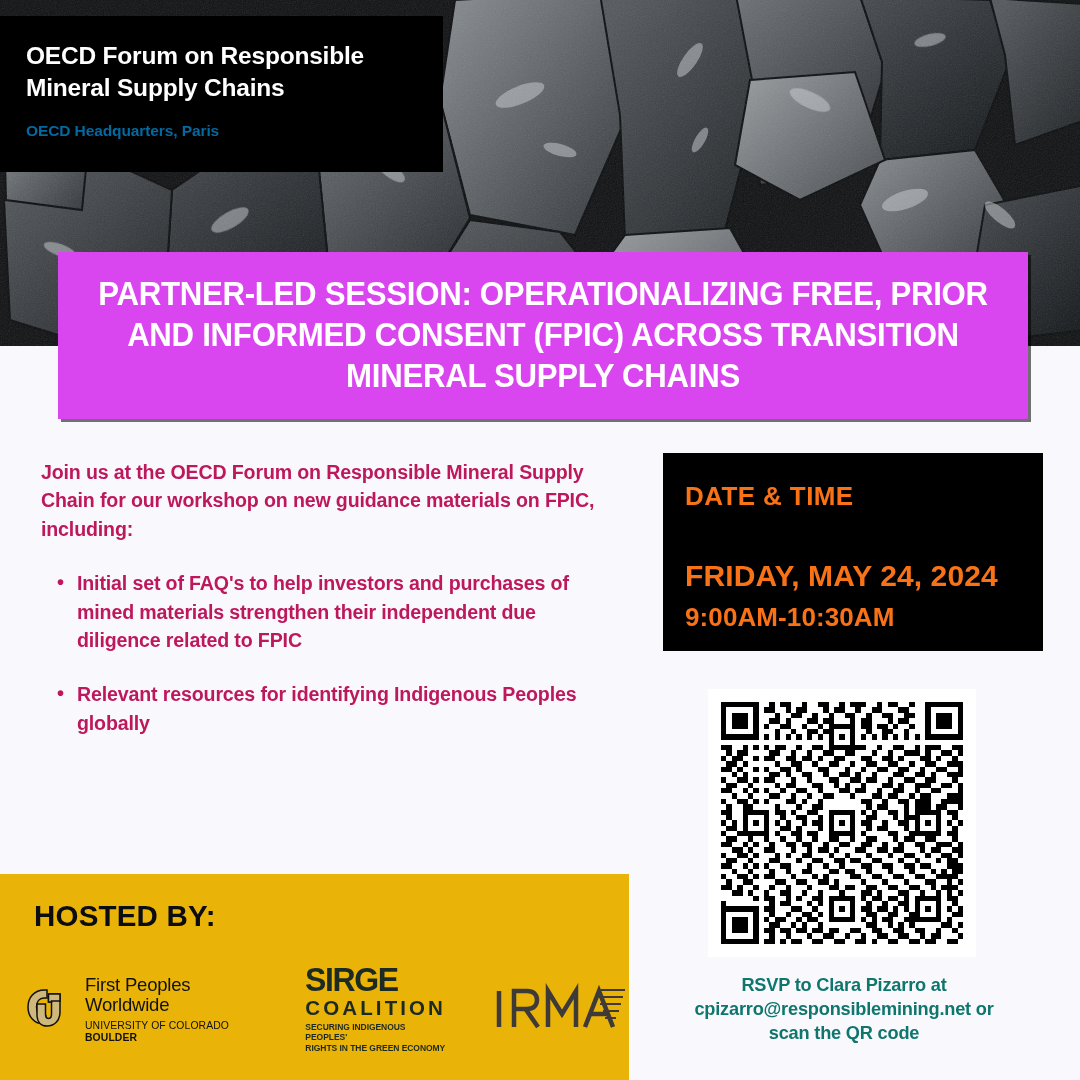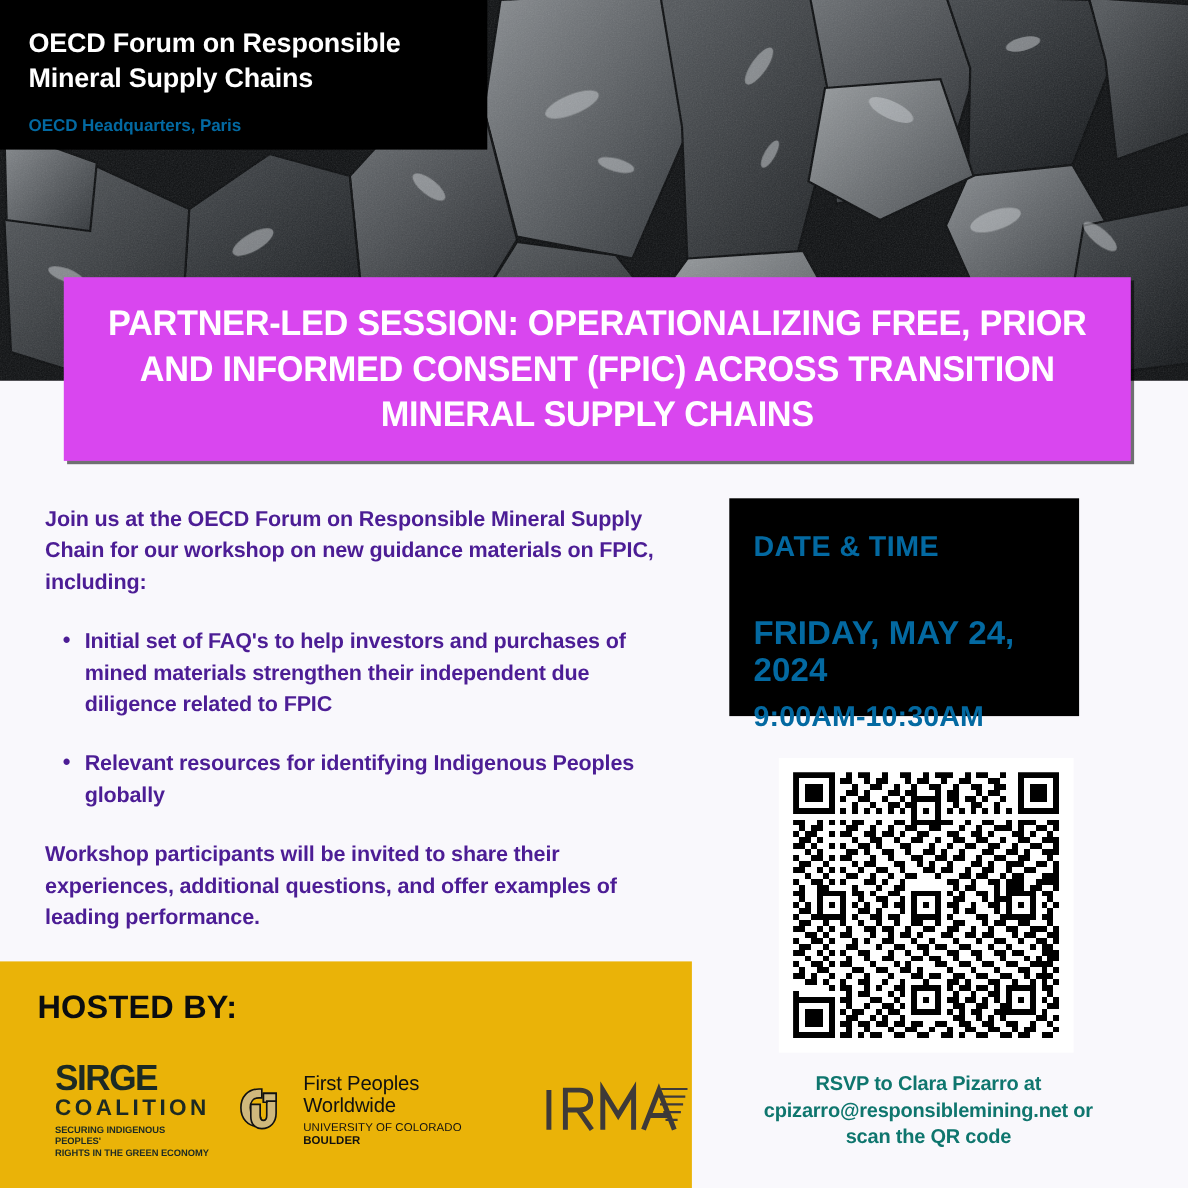--- a/index.html
+++ b/index.html
@@ -14,21 +14,21 @@
   
   #hero-photo {
     position:absolute; left:0; top:0; width:1080px; height:346px;
     background:#121417;
     overflow:hidden;
   }
   #hero-photo svg { display:block; width:1080px; height:346px; }
 
   
   #header-box {
-    position:absolute; left:0; top:0; width:443px; height:136px;
+    position:absolute; left:0; top:16px; width:443px; height:156px;
     background:#000; z-index:5;
     padding:24px 0 0 26px;
   }
   #header-title {
     color:#fff; font-size:24.5px; font-weight:bold; line-height:1.29;
     letter-spacing:-0.2px; width:380px;
   }
   #header-subtitle {
     color:#0369a1; font-size:15.5px; font-weight:bold; margin-top:19px;
     letter-spacing:-0.1px;
@@ -43,42 +43,42 @@
   }
   #title-banner-text {
     color:#fff; font-weight:bold; font-size:32.5px; line-height:1.26;
     text-align:center; letter-spacing:-0.3px; padding:0 18px;
     transform:scaleX(0.96); transform-origin:center;
   }
 
   
   #body-copy {
     position:absolute; left:41px; top:458px; width:600px; z-index:4;
-    color:#4c1d95;
+    color:#be185d;
   }
   .body-para {
     font-size:19.6px; font-weight:bold; line-height:1.45;
     letter-spacing:-0.15px;
   }
   #bullet-list { list-style:none; margin:26px 0 0 0; }
   #bullet-list li {
     position:relative; padding-left:36px; margin-bottom:26px;
     font-size:19.6px; font-weight:bold; line-height:1.45;
     letter-spacing:-0.15px; width:575px;
   }
   #bullet-list li::before {
     content:"\2022"; position:absolute; left:16px; top:-1px;
     font-size:20px; line-height:1.45;
   }
   #closing-para { margin-top:6px; width:585px; }
 
   
   #datetime-box {
-    position:absolute; left:663px; top:453px; width:318px; height:198px;
-    background:#000; z-index:4; padding:28px 0 0 22px; color:#0369a1;
+    position:absolute; left:663px; top:453px; width:380px; height:198px;
+    background:#000; z-index:4; padding:28px 0 0 22px; color:#f97316;
   }
   #datetime-heading {
     font-size:26px; font-weight:bold; letter-spacing:0.4px;
   }
   #datetime-date {
     font-size:30px; font-weight:bold; margin-top:47px; letter-spacing:0.1px;
   }
   #datetime-time {
     font-size:26px; font-weight:bold; margin-top:9px; letter-spacing:0.1px;
   }
@@ -232,21 +232,20 @@
 <div id="title-banner">
   <div id="title-banner-text">PARTNER-LED SESSION: OPERATIONALIZING FREE, PRIOR AND INFORMED CONSENT (FPIC) ACROSS TRANSITION MINERAL SUPPLY CHAINS</div>
 </div>
 
 <div id="body-copy">
   <p class="body-para">Join us at the OECD Forum on Responsible Mineral Supply Chain for our workshop on new guidance materials on FPIC, including:</p>
   <ul id="bullet-list">
     <li>Initial set of FAQ's to help investors and purchases of mined materials strengthen their independent due diligence related to FPIC</li>
     <li>Relevant resources for identifying Indigenous Peoples globally</li>
   </ul>
-  <p class="body-para" id="closing-para">Workshop participants will be invited to share their experiences, additional questions, and offer examples of leading performance.</p>
 </div>
 
 <div id="datetime-box">
   <div id="datetime-heading">DATE &amp; TIME</div>
   <div id="datetime-date">FRIDAY, MAY 24, 2024</div>
   <div id="datetime-time">9:00AM-10:30AM</div>
 </div>
 
 <div id="qr-wrap">
   <svg viewBox="0 0 45 45" shape-rendering="crispEdges">
@@ -338,46 +337,46 @@
   <div>RSVP to Clara Pizarro at</div>
   <div>cpizarro@responsiblemining.net or</div>
   <div>scan the QR code</div>
 </div>
 
 <div id="hosted-band">
   <div id="hosted-heading">HOSTED BY:</div>
 
   <div id="logo-row">
 
-    <div id="logo-sirge">
-      <div id="sirge-1">SIRGE</div>
-      <div id="sirge-2">COALITION</div>
-      <div id="sirge-3">
-        <div>SECURING INDIGENOUS PEOPLES'</div>
-        <div>RIGHTS IN THE GREEN ECONOMY</div>
-      </div>
-    </div>
-
     <div id="logo-cu">
       <svg id="cu-mark" viewBox="0 0 100 100">
         <g stroke="#111" stroke-width="3" fill="#CFB87C">
           <path d="M41 12 C20 12 8 27 8 46 C8 65 20 80 40 80 L44 80 L44 64 L40 64
                    C30 64 25 56 25 46 C25 36 30 28 41 28 L46 28 L46 12 Z"></path>
           <path d="M49 20 L72 20 L72 56 C72 72 62 84 46 84 C34 84 26 76 26 62
                    L26 40 L43 40 L43 60 C43 66 45 69 49 69 C53 69 55 66 55 60
                    L55 36 L49 36 Z"></path>
         </g>
         <path d="M49 20 L72 20 L72 34 L55 34 L55 36 L49 36 Z" fill="#CFB87C" stroke="#111" stroke-width="3"></path>
       </svg>
       <div id="cu-text">
         <div id="cu-line1">First Peoples Worldwide</div>
         <div id="cu-line2"><span>UNIVERSITY OF COLORADO </span><b>BOULDER</b></div>
       </div>
     </div>
 
+    <div id="logo-sirge">
+      <div id="sirge-1">SIRGE</div>
+      <div id="sirge-2">COALITION</div>
+      <div id="sirge-3">
+        <div>SECURING INDIGENOUS PEOPLES'</div>
+        <div>RIGHTS IN THE GREEN ECONOMY</div>
+      </div>
+    </div>
+
     <div id="logo-irma">
       <svg width="135" height="52" viewBox="0 0 270 104">
         <g fill="none" stroke="#3E3A38" stroke-width="9">
 
           <path d="M10 16 L10 88"></path>
 
           <path d="M40 88 L40 16 L66 16 C80 16 86 24 86 34 C86 44 80 52 66 52 L40 52"></path>
           <path d="M63 52 L88 88"></path>
 
           <path d="M108 88 L108 16 L136 62 L164 16 L164 88"></path>

